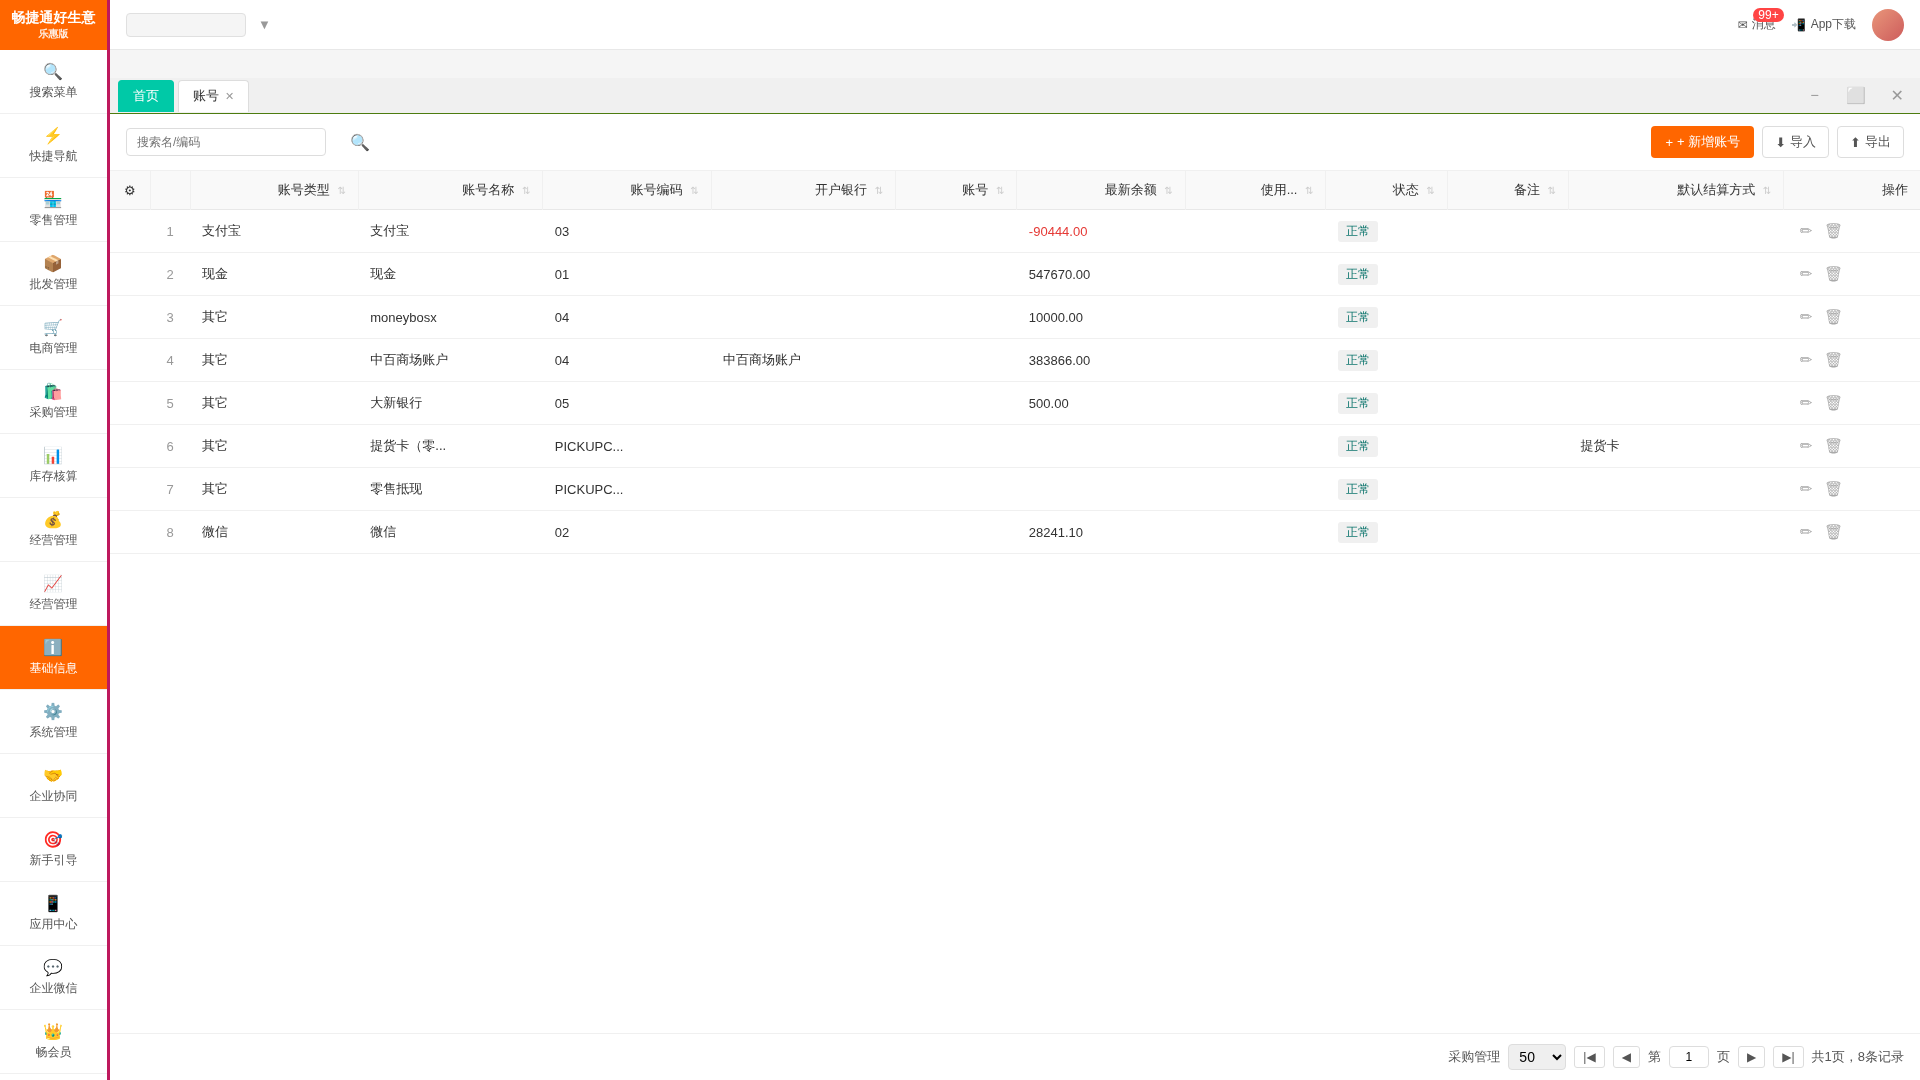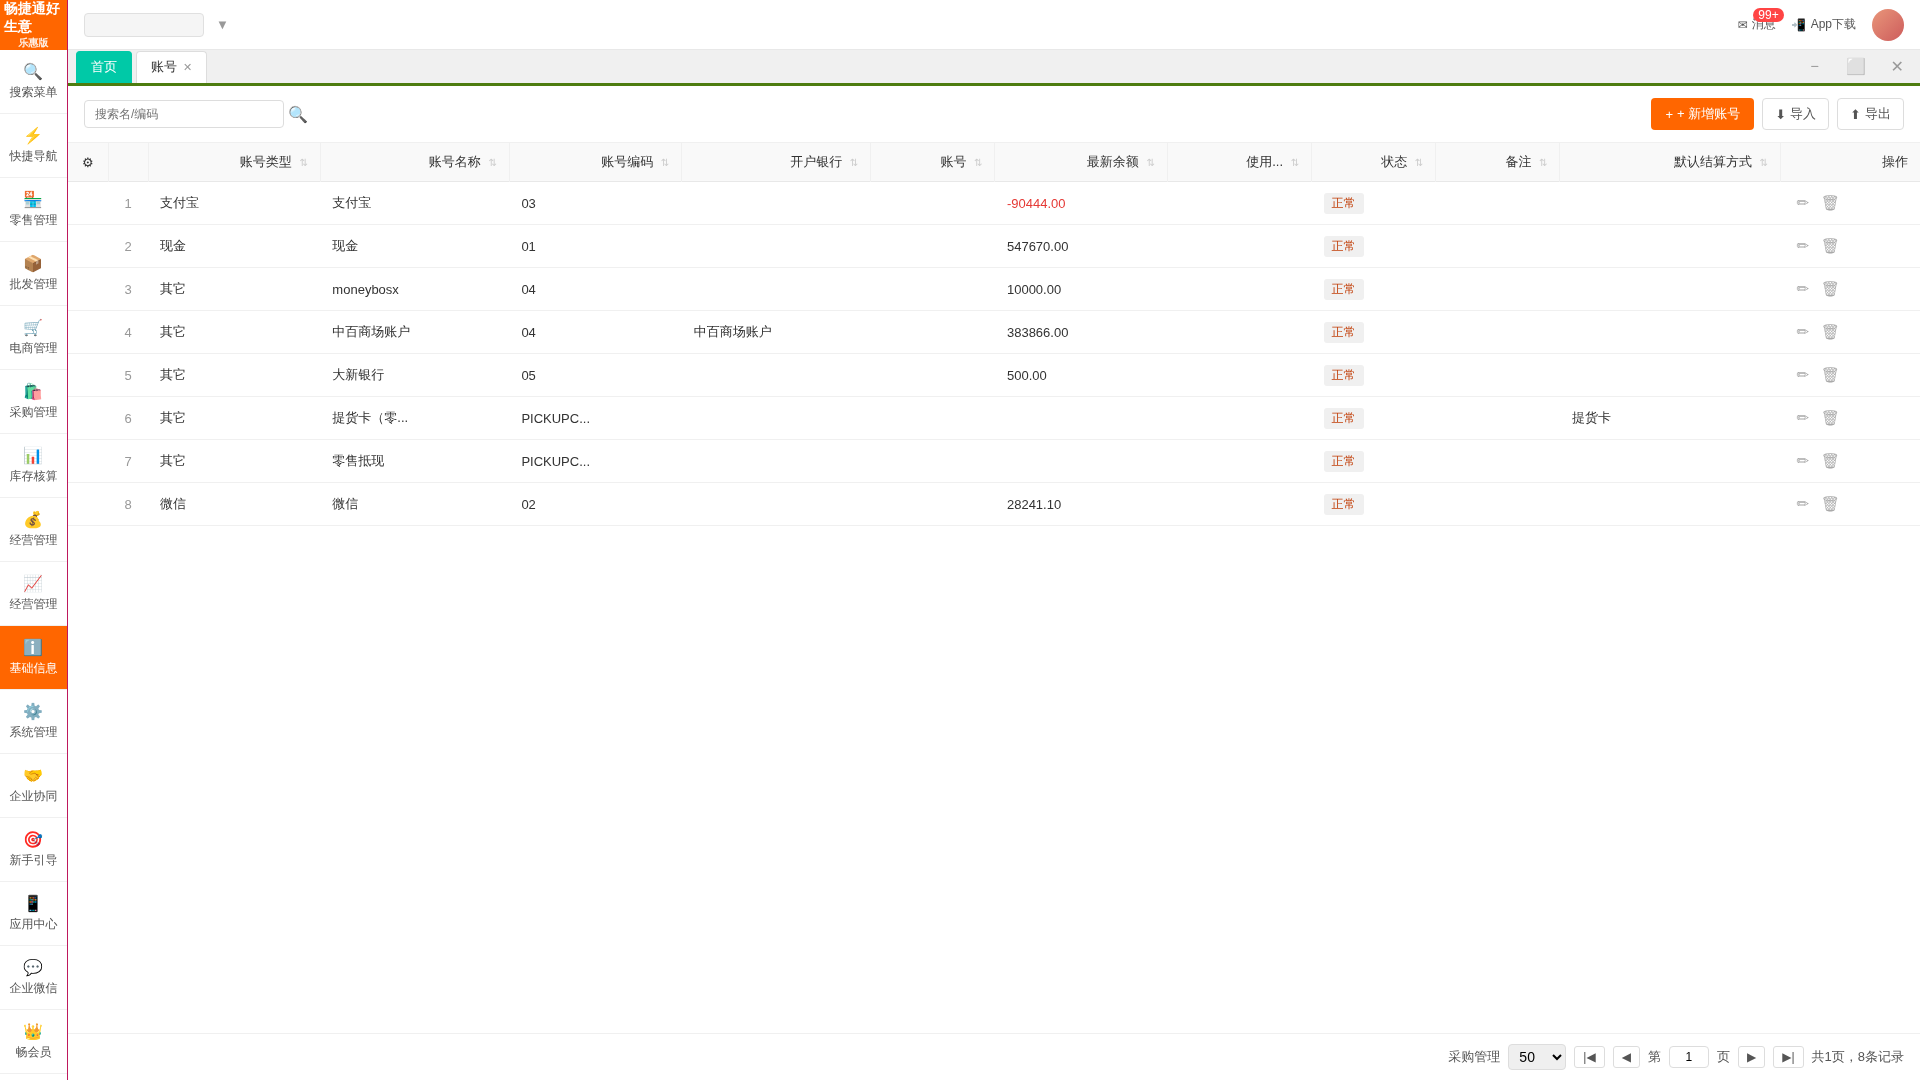--- a/index.html
+++ b/index.html
@@ -1,24 +1,24 @@
 <!DOCTYPE html>
 <html><head>
   <meta charset="utf-8">
   <style>
     * { box-sizing: border-box; margin: 0; padding: 0; }
     body { font-family: 'Microsoft YaHei', Arial, sans-serif; font-size: 13px; background: #f5f5f5; display: flex; height: 1080px; width: 1920px; overflow: hidden; }
 
     
     .sidebar {
-      width: 68px;
+      width: 110px;
       background: #fff;
       display: flex;
       flex-direction: column;
-      border-right: 1px solid #be185d;
+      border-right: 3px solid #be185d;
       flex-shrink: 0;
     }
     .sidebar-logo {
       background: #ff6600;
       height: 50px;
       display: flex;
       align-items: center;
       justify-content: center;
       color: #fff;
       font-size: 12px;
@@ -72,21 +72,22 @@
     .avatar { width: 32px; height: 32px; background: #ccc; border-radius: 50%; cursor: pointer; }
 
     
     .tab-bar {
       background: #f0f0f0;
       display: flex;
       align-items: center;
       padding: 0 8px;
       height: 36px;
       flex-shrink: 0;
-      border-bottom: 3px solid #4d7c0f;
+      border-bottom: 1px solid #4d7c0f;
+      margin-top: 28px;
     }
     .tab {
       display: flex;
       align-items: center;
       padding: 6px 14px;
       background: #fff;
       border-radius: 4px 4px 0 0;
       cursor: pointer;
       font-size: 13px;
       margin-right: 4px;
@@ -110,21 +111,21 @@
       position: relative;
     }
     .content-header {
       display: flex;
       align-items: center;
       justify-content: space-between;
       padding: 12px 16px;
       border-bottom: 1px solid #f0f0f0;
       flex-shrink: 0;
     }
-    .search-row { display: flex; align-items: center; gap: 0; }
+    .search-row { display: flex; align-items: center; gap: 20px; }
     .search-input {
       border: 1px solid #ddd;
       border-radius: 4px;
       padding: 6px 10px;
       width: 200px;
       font-size: 12px;
       color: #999;
       outline: none;
     }
     .search-btn {
@@ -197,21 +198,21 @@
       color: #333;
       white-space: nowrap;
     }
     .row-num { color: #999; text-align: center; width: 40px; }
     .status-badge {
       display: inline-block;
       padding: 2px 8px;
       border-radius: 3px;
       font-size: 12px;
     }
-    .status-normal { background: #f0f0f0; color: #c2410c; }
+    .status-normal { background: #f0f0f0; color: #0f766e; }
     .op-btn {
       background: none;
       border: none;
       cursor: pointer;
       color: #aaa;
       font-size: 15px;
       padding: 2px 4px;
     }
     .gear-col { width: 40px; text-align: center; }
 

